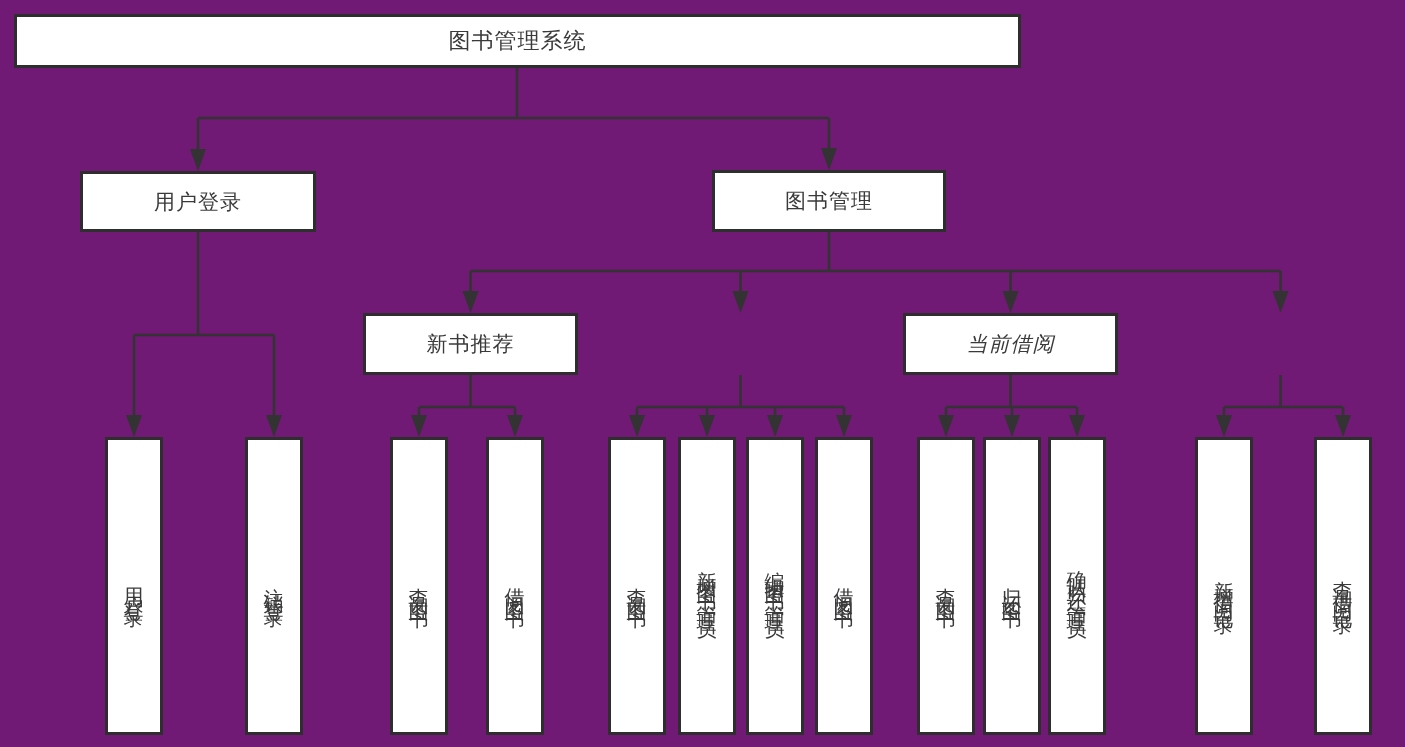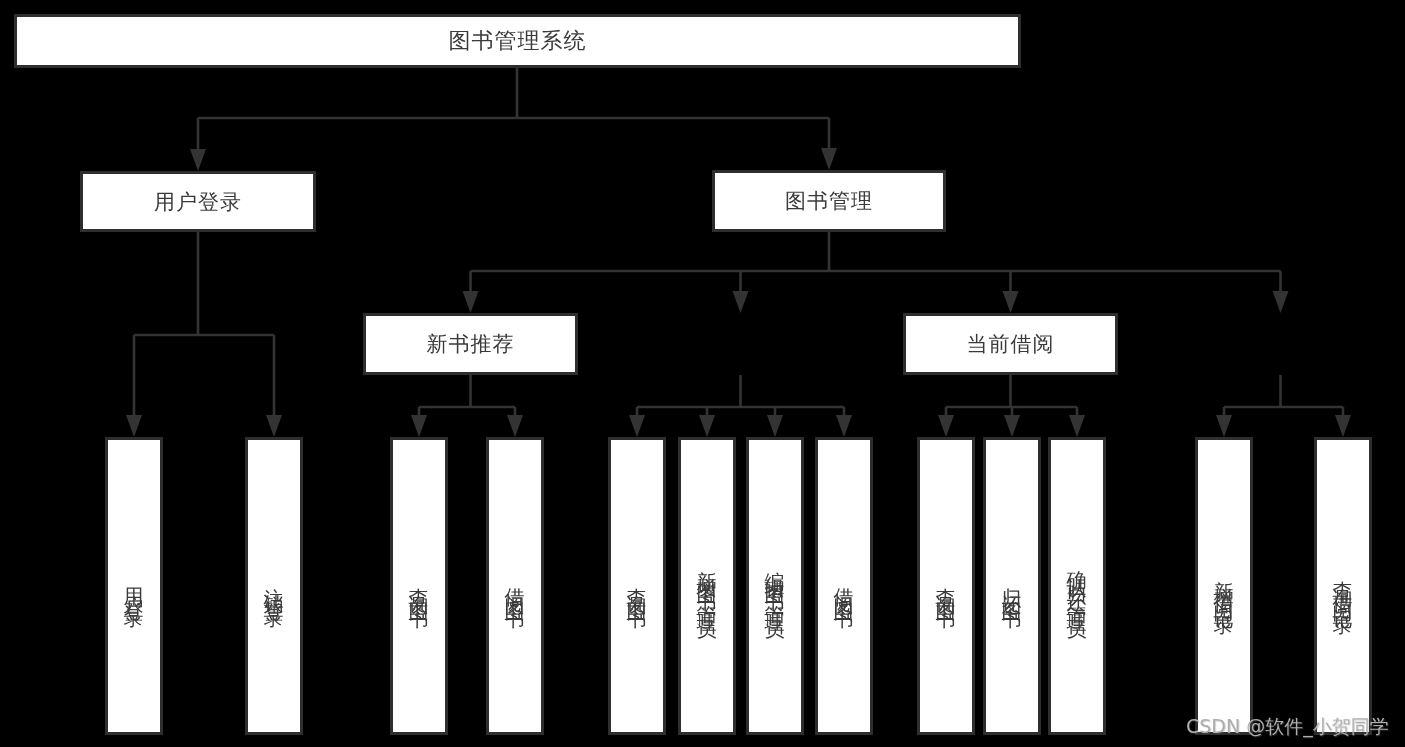--- a/index.html
+++ b/index.html
@@ -5,21 +5,21 @@
   html, body {
     margin: 0;
     padding: 0;
     background: #ffffff;
     font-family: "DejaVu Sans", "Liberation Sans", sans-serif;
   }
   .stage {
     position: relative;
     width: 1405px;
     height: 747px;
-    background: #000000;
+    background: #701a75;
     overflow: hidden;
   }
   .stage svg.wires {
     position: absolute;
     left: 0; top: 0;
     width: 1405px; height: 747px;
     pointer-events: none;
   }
   .node {
     position: absolute;
@@ -80,35 +80,34 @@
              M1069 415 L1085 415 L1077 437 Z  M1216 415 L1232 415 L1224 437 Z
              M1335 415 L1351 415 L1343 437 Z" fill="#333333" stroke="none"></path>
   </svg>
 
   <div class="node hbox root" style="left:14px; top:14px; width:1007px; height:54px;">图书管理系统</div>
 
   <div class="node hbox" style="left:80px; top:171px; width:236px; height:61px;">用户登录</div>
   <div class="node hbox" style="left:712px; top:170px; width:234px; height:62px;">图书管理</div>
 
   <div class="node hbox" style="left:363px; top:313px; width:215px; height:62px;">新书推荐</div>
-  <div class="node hbox" style="left:903px; top:313px; width:215px; height:62px;">当前借阅</div>
+  <div class="node hbox" style="left:903px; top:313px; width:215px; height:62px;font-style:italic;">当前借阅</div>
 
   <div class="node vbox" style="left:105px; top:437px; width:58px; height:298px;">用户登录</div>
   <div class="node vbox" style="left:245px; top:437px; width:58px; height:298px;">注销登录</div>
 
   <div class="node vbox" style="left:390px; top:437px; width:58px; height:298px;">查询图书</div>
   <div class="node vbox" style="left:486px; top:437px; width:58px; height:298px;">借阅图书</div>
 
   <div class="node vbox" style="left:608px; top:437px; width:58px; height:298px;">查询图书</div>
   <div class="node vbox" style="left:678px; top:437px; width:58px; height:298px;">新增图书（管理员）</div>
   <div class="node vbox" style="left:746px; top:437px; width:58px; height:298px;">编辑图书（管理员）</div>
   <div class="node vbox" style="left:815px; top:437px; width:58px; height:298px;">借阅图书</div>
 
   <div class="node vbox" style="left:917px; top:437px; width:58px; height:298px;">查询图书</div>
   <div class="node vbox" style="left:983px; top:437px; width:58px; height:298px;">归还图书</div>
   <div class="node vbox" style="left:1048px; top:437px; width:58px; height:298px;">确认归还（管理员）</div>
 
   <div class="node vbox" style="left:1195px; top:437px; width:58px; height:298px;">新增借阅记录</div>
   <div class="node vbox" style="left:1314px; top:437px; width:58px; height:298px;">查询借阅记录</div>
 
-  <div class="watermark">CSDN @软件_小贺同学</div>
 
 </div>
 
 </body></html>

